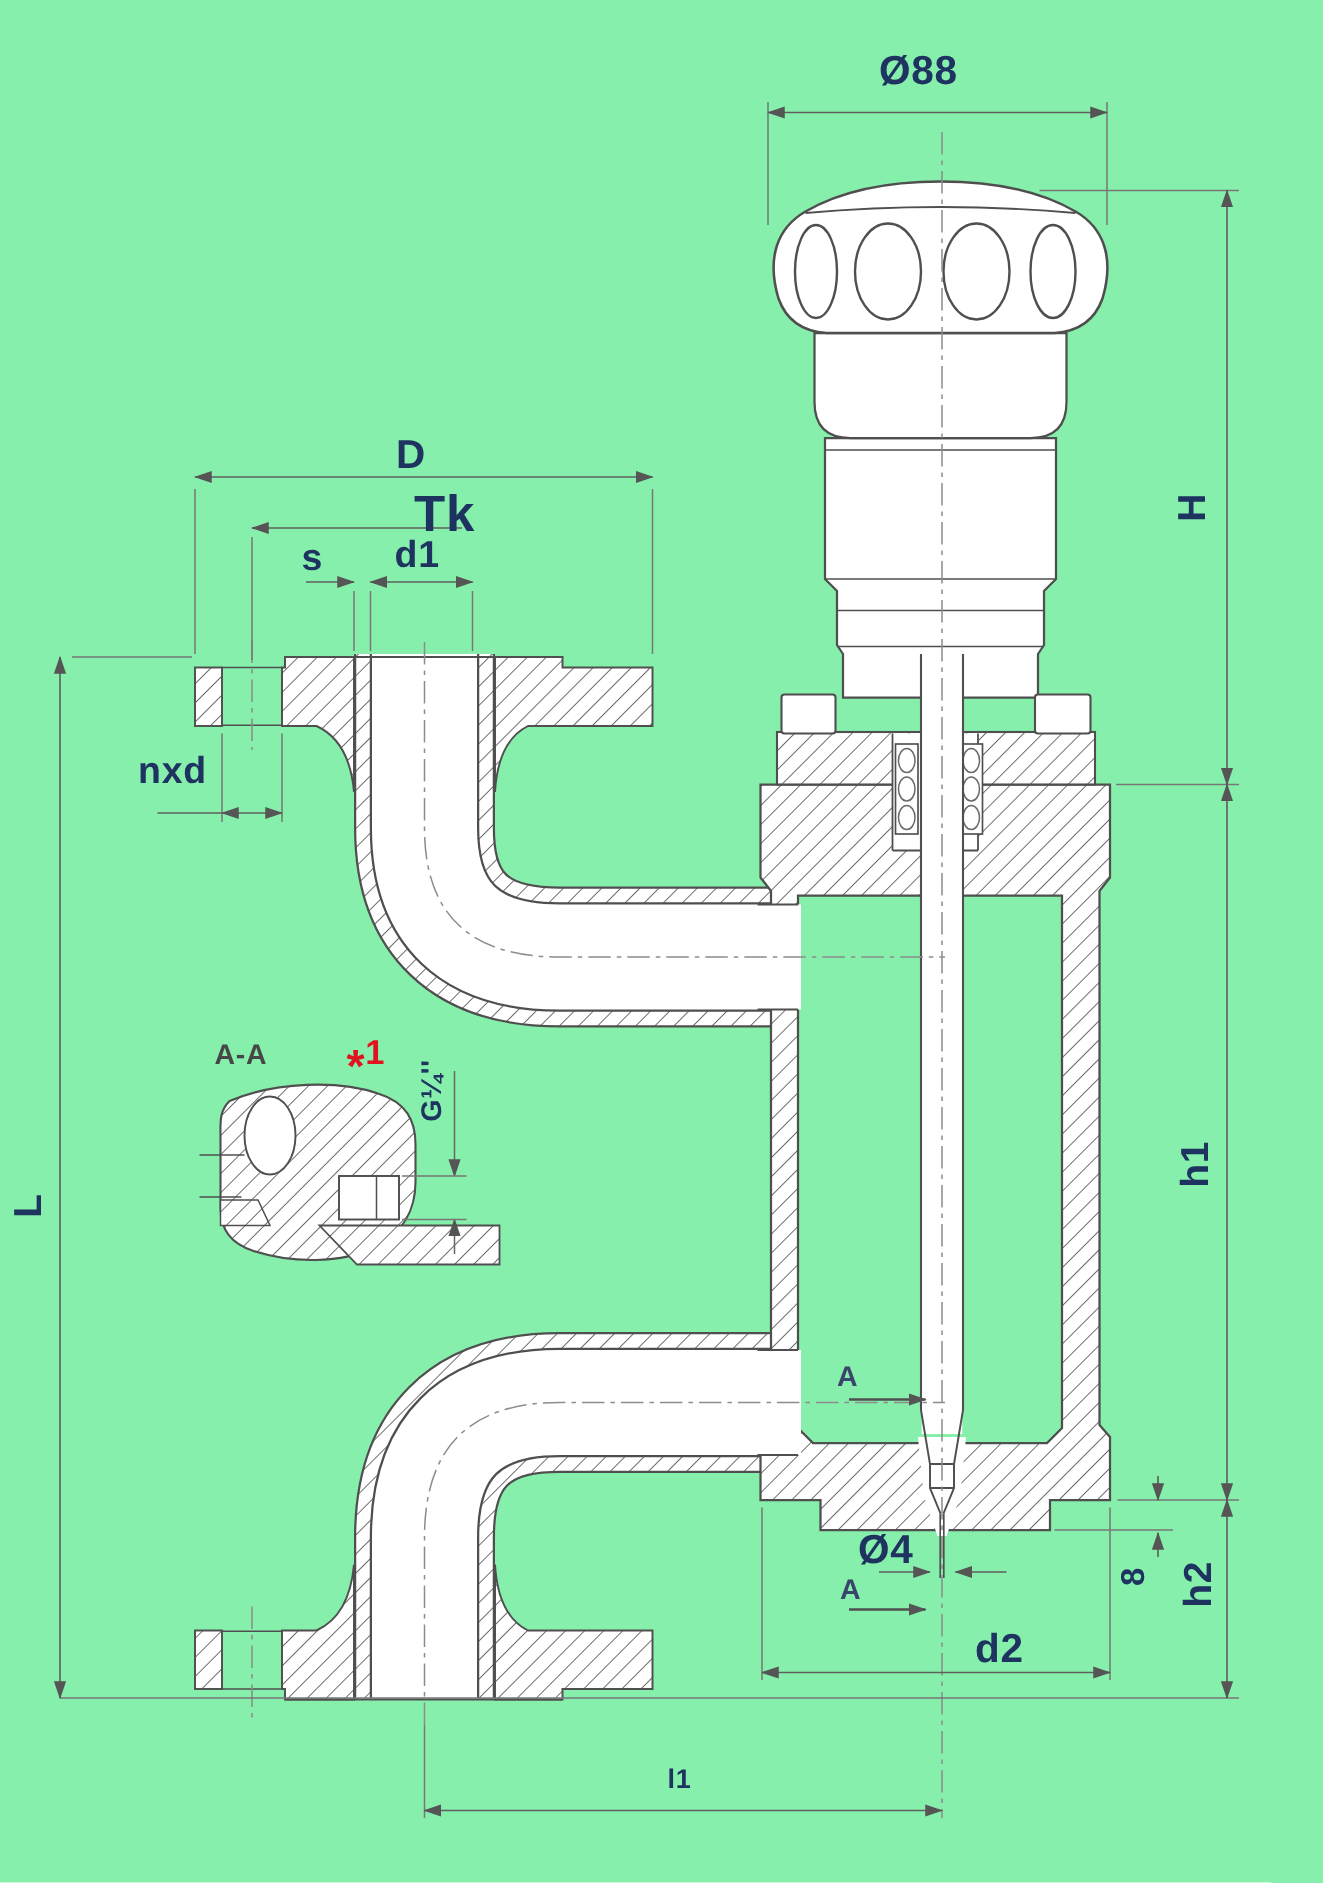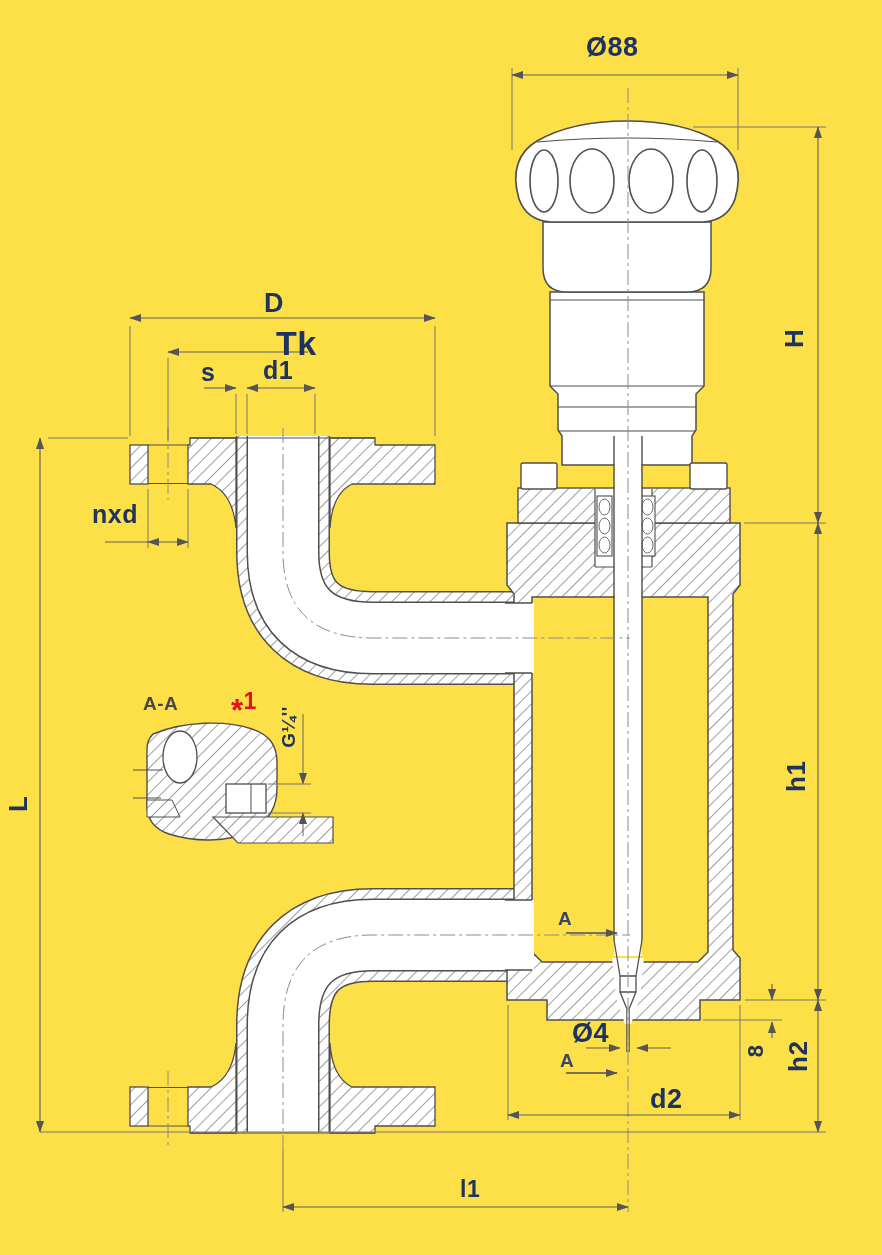--- a/index.html
+++ b/index.html
@@ -1,19 +1,19 @@
 <!DOCTYPE html>
 <html><head>
 <meta charset="utf-8">
 <style>
   html,body{margin:0;padding:0;background:#ffffff;}
   .stage{
     position:relative;
     width:882px;height:1255px;
-    background:#fde047;
+    background:#86efac;
     font-family:"Liberation Sans", sans-serif;
     overflow:hidden;
   }
   .stage svg{position:absolute;left:0;top:0;}
   .lbl{
     position:absolute;
     color:#1e3360;
     font-weight:bold;
     line-height:1.15;
     white-space:nowrap;
@@ -200,21 +200,21 @@
   <div class="lbl" style="left:201px;top:358px;font-size:25px;">s</div>
   <div class="lbl" style="left:263px;top:356px;font-size:25px;">d1</div>
   <div class="lbl" style="left:92px;top:500px;font-size:25px;">nxd</div>
   <div class="lbl rot" style="left:34px;top:782px;font-size:26px;">L</div>
   <div class="lbl rot" style="left:810px;top:318px;font-size:26px;">H</div>
   <div class="lbl rot" style="left:812px;top:762px;font-size:26px;">h1</div>
   <div class="lbl rot" style="left:814px;top:1042px;font-size:26px;">h2</div>
   <div class="lbl rot" style="left:768px;top:1032px;font-size:22px;">8</div>
   <div class="lbl" style="left:572px;top:1018px;font-size:27px;text-align:center;">Ø4</div>
   <div class="lbl" style="left:630px;top:1084px;font-size:27px;margin-left:20px;">d2</div>
-  <div class="lbl" style="left:460px;top:1176px;font-size:23px;">l1</div>
+  <div class="lbl" style="left:445px;top:1176px;font-size:18px;">l1</div>
 
   <div class="lbl cut" style="left:558px;top:908px;font-size:19px;">A</div>
   <div class="lbl cut" style="left:560px;top:1050px;font-size:19px;">A</div>
 
   <div class="lbl gray" style="left:143px;top:693px;font-size:19px;">A-A</div>
   <div class="lbl note" style="left:231px;top:688px;"><span class="star">*</span><span class="num">1</span></div>
   <div class="lbl rot" style="left:300px;top:726px;font-size:19px;">G¼''</div>
 
 </div>
 

